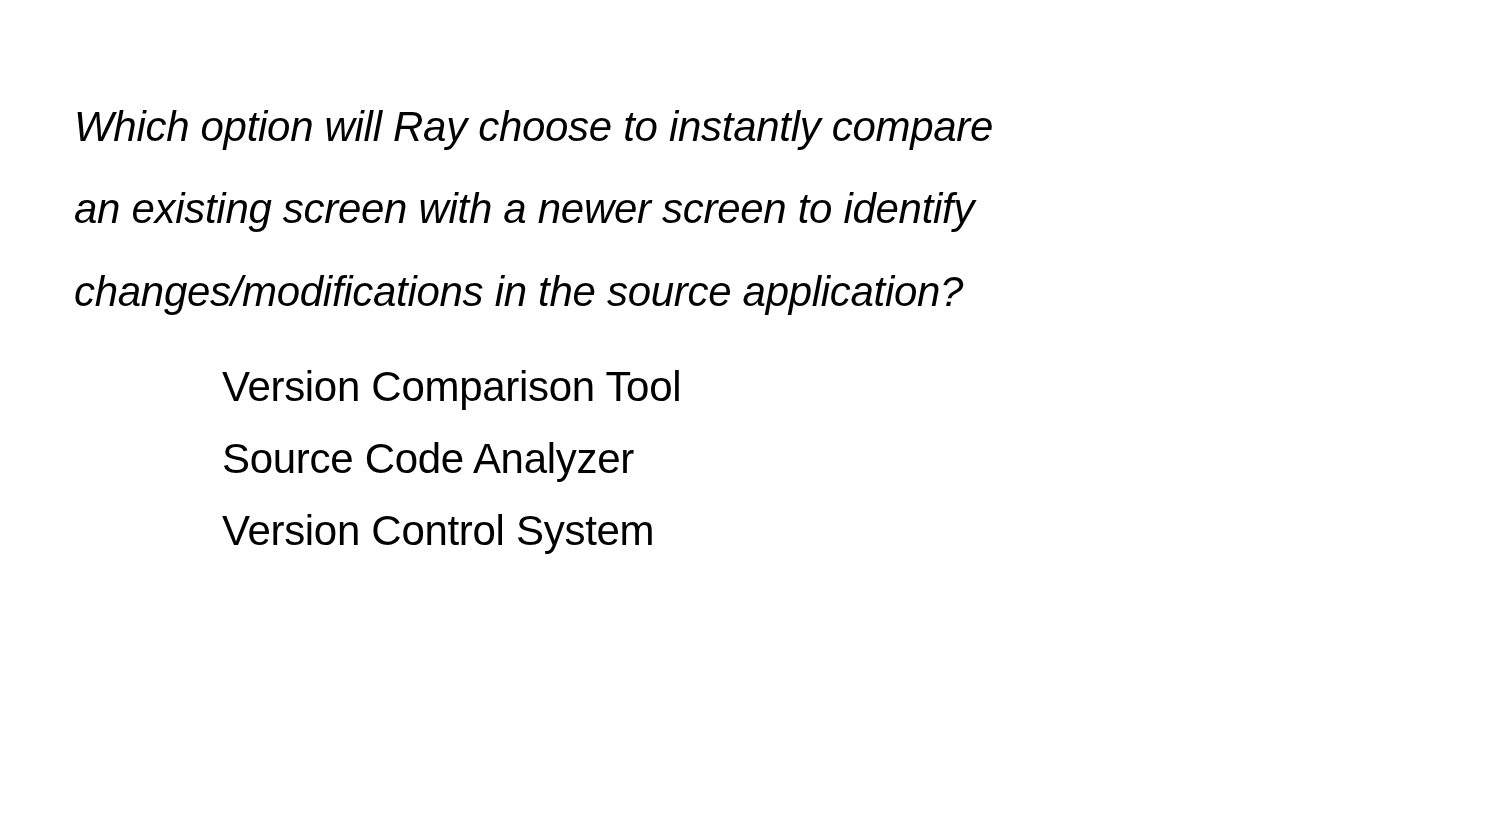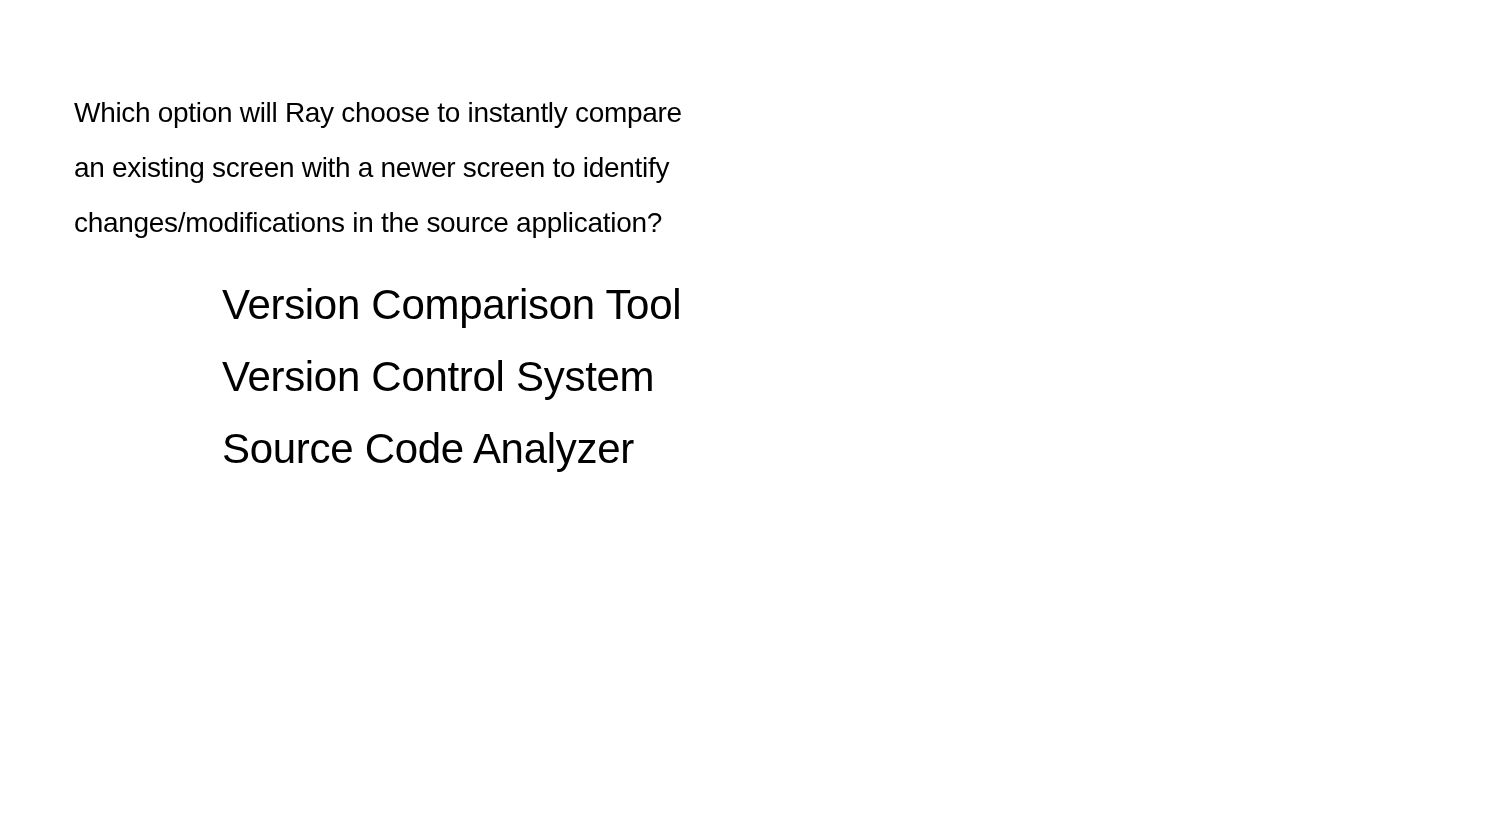--- a/index.html
+++ b/index.html
@@ -10,24 +10,25 @@
     body {
       width: 1500px;
       height: 832px;
       background: #ffffff;
       font-family: -apple-system, BlinkMacSystemFont, "Segoe UI", Helvetica, Arial, sans-serif;
       color: #000000;
       padding-top: 86px;
       padding-left: 74px;
     }
     .question {
-      font-size: 28px;
+      font-size: 42px;
       line-height: 1.96;
       font-weight: 400;
       letter-spacing: -0.3px;
+      font-style: italic;
     }
     .options {
       margin-top: 18px;
       padding-left: 148px;
     }
     .option {
       font-size: 42px;
       line-height: 1.72;
       font-weight: 400;
       letter-spacing: -0.3px;
@@ -37,15 +38,15 @@
 <body>
 
 <div class="question">
   <div>Which option will Ray choose to instantly compare</div>
   <div>an existing screen with a newer screen to identify</div>
   <div>changes/modifications in the source application?</div>
 </div>
 
 <div class="options">
   <div class="option">Version Comparison Tool</div>
+  <div class="option">Source Code Analyzer</div>
   <div class="option">Version Control System</div>
-  <div class="option">Source Code Analyzer</div>
 </div>
 
 </body></html>

